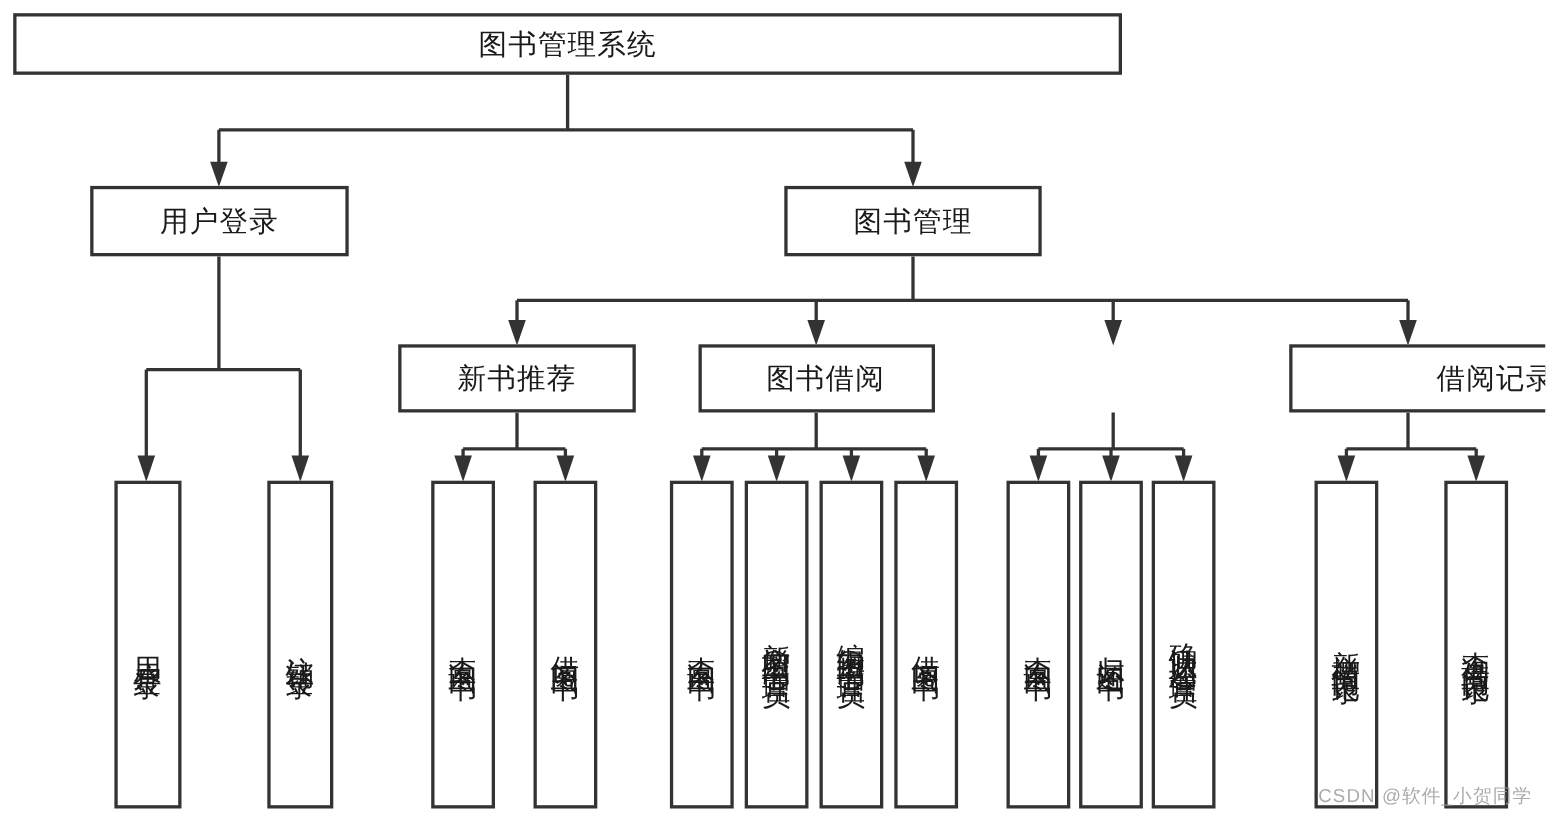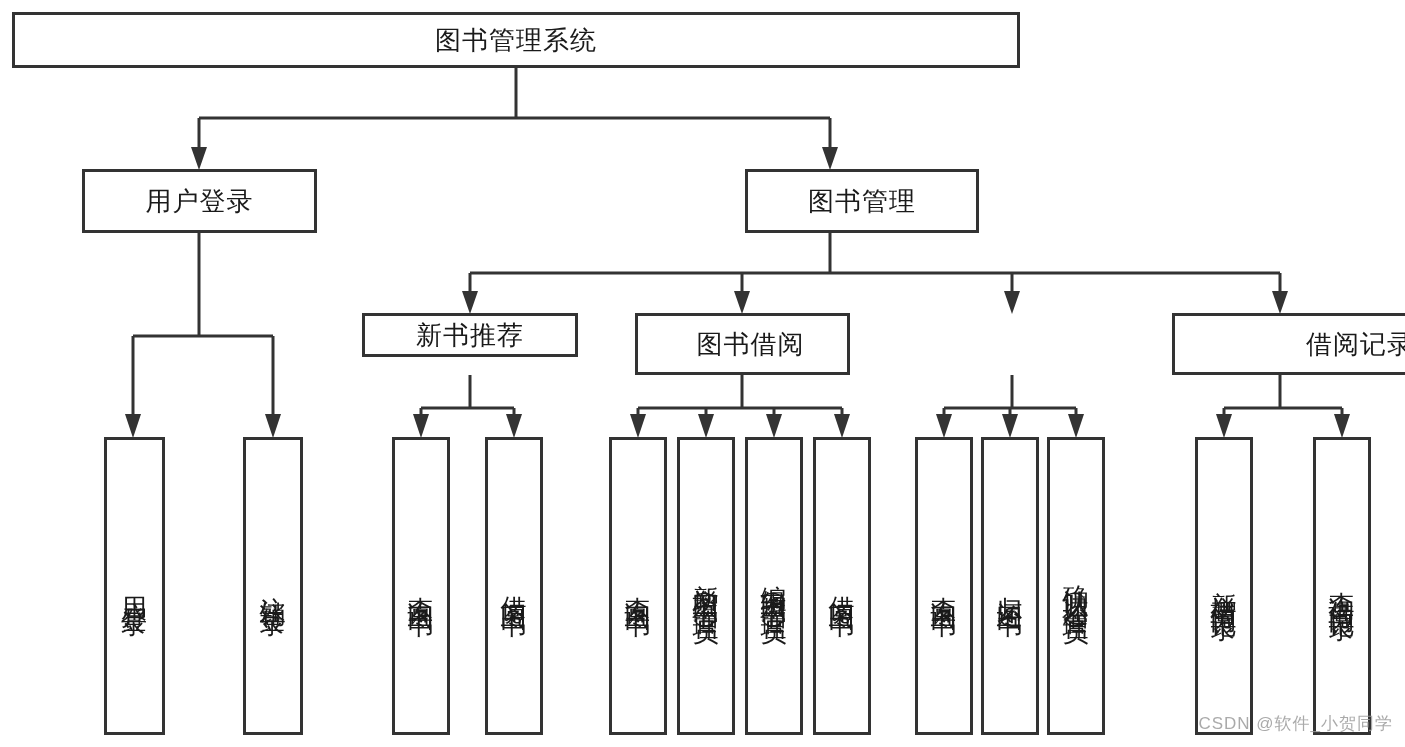--- a/index.html
+++ b/index.html
@@ -129,25 +129,25 @@
     </g>
   </svg>
 
   <div class="hbox" style="left:12px; top:12px; width:1008px; height:56px;">
     <span>图书管理系统</span>
   </div>
 
   <div class="hbox" style="left:82px; top:169px; width:235px; height:64px;">
     <span>用户登录</span>
   </div>
-  <div class="hbox" style="left:713px; top:169px; width:234px; height:64px;margin-left:32px;">
+  <div class="hbox" style="left:713px; top:169px; width:234px; height:64px;">
     <span>图书管理</span>
   </div>
 
-  <div class="hbox" style="left:362px; top:313px; width:216px; height:44px;">
+  <div class="hbox" style="left:362px; top:313px; width:216px; height:62px;">
     <span>新书推荐</span>
   </div>
   <div class="hbox" style="left:635px; top:313px; width:215px; height:62px;padding-left:16px;">
     <span>图书借阅</span>
   </div>
   <div class="hbox" style="left:1172px; top:313px; width:245px; height:62px;justify-content:flex-end;">
     <span>借阅记录</span>
   </div>
 
   <div class="vbox" style="left:104px; width:61px;">

